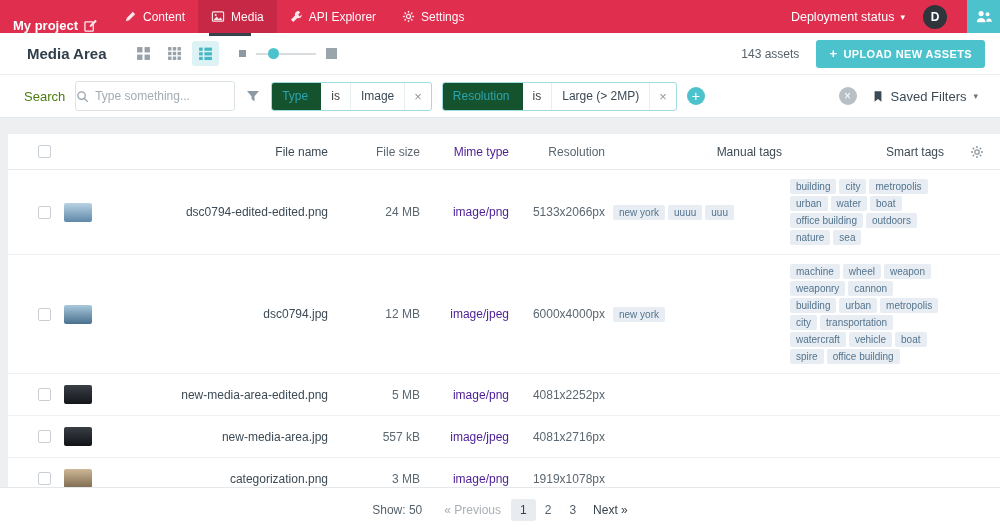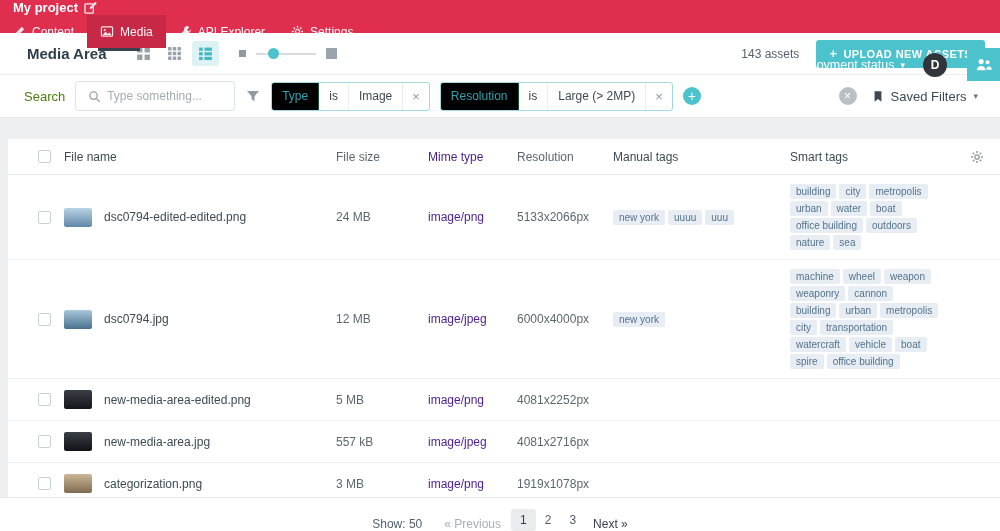--- a/index.html
+++ b/index.html
@@ -6,22 +6,22 @@
   html,body { width:1000px; height:531px; overflow:hidden; }
   body {
     font-family: "Liberation Sans", sans-serif;
     background:#edeff1;
     position:relative;
     color:#3d4a54;
   }
 
   
   .navbar {
-    height:33px; background:#e02e4f; display:flex; align-items:flex-start;
-    color:#fff; position:relative; z-index:3;flex-direction:column;
+    height:33px; background:#e02e4f; display:flex; align-items:flex-end;
+    color:#fff; position:relative; z-index:3;
   }
   .brand { display:flex; align-items:center; gap:6px; padding:0 14px 0 13px; font-size:13px; font-weight:bold; cursor:default; }
   .brand svg { opacity:.9; }
   .nav-item {
     position:relative; display:flex; align-items:center; gap:6px;
     padding:0 13px; height:33px; font-size:12px; color:rgba(255,255,255,.96);
   }
   .nav-item svg { opacity:.92; }
   .nav-item.active { background:#c62845; }
   .nav-item.active::after {
@@ -64,51 +64,51 @@
     font-family:"Liberation Sans",sans-serif; font-size:11px; font-weight:bold; letter-spacing:.4px;
     padding:8px 13px; border-radius:3px; display:flex; align-items:center; gap:6px; cursor:pointer;
   }
   .upload-btn .plus { font-size:13px; font-weight:bold; line-height:10px; }
 
   
   .filterbar { height:43px; background:#fff; border-bottom:1px solid #e3e7ea; display:flex; align-items:center; }
   .search-label { font-size:13px; color:#4d7c0f; padding:0 10px 0 24px; }
   .search-box {
     width:160px; height:30px; border:1px solid #dde2e5; border-radius:3px;
-    display:flex; align-items:center; padding:0 12px; gap:6px; color:#98a2aa;
+    display:flex; align-items:center; padding:0 0; gap:6px; color:#98a2aa;
   }
   .search-box input {
     border:none; outline:none; width:100%; font-family:"Liberation Sans",sans-serif; font-size:12px; color:#3c4a55;
   }
   .search-box input::placeholder { color:#a3acb3; }
   .funnel { margin:0 11px; color:#8f99a1; display:flex; align-items:center; }
   .chip {
     display:flex; align-items:stretch; border:1px solid #9edce2; border-radius:3px; height:29px;
     font-size:12px; margin-right:10px; overflow:hidden; background:#fff;
   }
   .chip .seg { display:flex; align-items:center; padding:0 10px; border-right:1px solid #e7eef0; }
-  .chip .field { background:#000000; color:#2da4b0; border-right:1px solid #14532d; }
+  .chip .field { background:#14532d; color:#2da4b0; border-right:3px solid #14532d; }
   .chip .op { color:#404040; }
   .chip .val { color:#3c4a55; }
   .chip .x { border-right:none; color:#8f99a1; padding:0 9px; font-size:13px; cursor:pointer; }
   .add-filter {
     width:18px; height:18px; border-radius:50%; background:#4cc2cd; color:#fff;
     display:flex; align-items:center; justify-content:center; font-size:14px; line-height:14px; cursor:pointer;
   }
   .filter-right { margin-left:auto; display:flex; align-items:center; padding-right:22px; }
   .clear-btn {
     width:18px; height:18px; border-radius:50%; background:#b9c0c5; color:#fff;
     display:flex; align-items:center; justify-content:center; font-size:12px; margin-right:15px; cursor:pointer;
   }
   .saved { display:flex; align-items:center; gap:7px; font-size:13px; color:#3c4a55; }
   .saved .caret { font-size:9px; color:#6b757d; }
 
   
   .content { position:absolute; top:118px; bottom:34px; left:0; right:0; background:#edeff1; overflow:hidden; }
-  .table { background:#fff; margin:21px 0 0 8px; }
+  .table { background:#fff; margin:16px 0 0 8px;text-align:right; }
   .thead {
     display:flex; align-items:center; height:36px; border-bottom:1px solid #e8ebee;
     color:#8f99a1; font-size:11px; background:#fff;
   }
   .trow {
     display:flex; align-items:center; border-bottom:1px solid #eef1f4;
     padding:8px 0; min-height:42px; background:#fff;
   }
   .cell { padding-right:8px; font-size:12px; color:#3d4a54; }
   .c-check { width:56px; padding-left:30px; display:flex; align-items:center; }
@@ -126,22 +126,22 @@
     width:13px; height:13px; border:1px solid #c9cfd4; border-radius:2px; background:#fff; display:inline-block; cursor:pointer;
   }
   .thumb { width:28px; height:19px; border-radius:2px; display:inline-block; }
   .tag {
     display:inline-block; background:#e7edf2; color:#54748e; font-size:10px;
     padding:2px 6px; border-radius:2px; margin:1px 3px 1px 0; white-space:nowrap; line-height:11px;
   }
 
   
   .footer {
-    position:absolute; left:0; right:0; bottom:0; height:34px; background:#fff;
-    border-top:1px solid #e5e8ea; display:flex; align-items:flex-end; justify-content:center;
+    position:absolute; left:0; right:0; bottom:0; height:44px; background:#fff;
+    border-top:1px solid #e5e8ea; display:flex; align-items:center; justify-content:center;
     font-size:12px; z-index:2;
   }
   .show-size { color:#55616b; margin-right:22px; cursor:pointer; }
   .pg-prev { color:#a8afb5; margin-right:10px; cursor:pointer; }
   .page { padding:4px 9px; border-radius:3px; color:#55616b; cursor:pointer; }
   .page.active { background:#e8ecef; color:#37424c; }
   .pg-next { color:#37424c; margin-left:8px; cursor:pointer; }
 </style>
 </head>
 <body>

